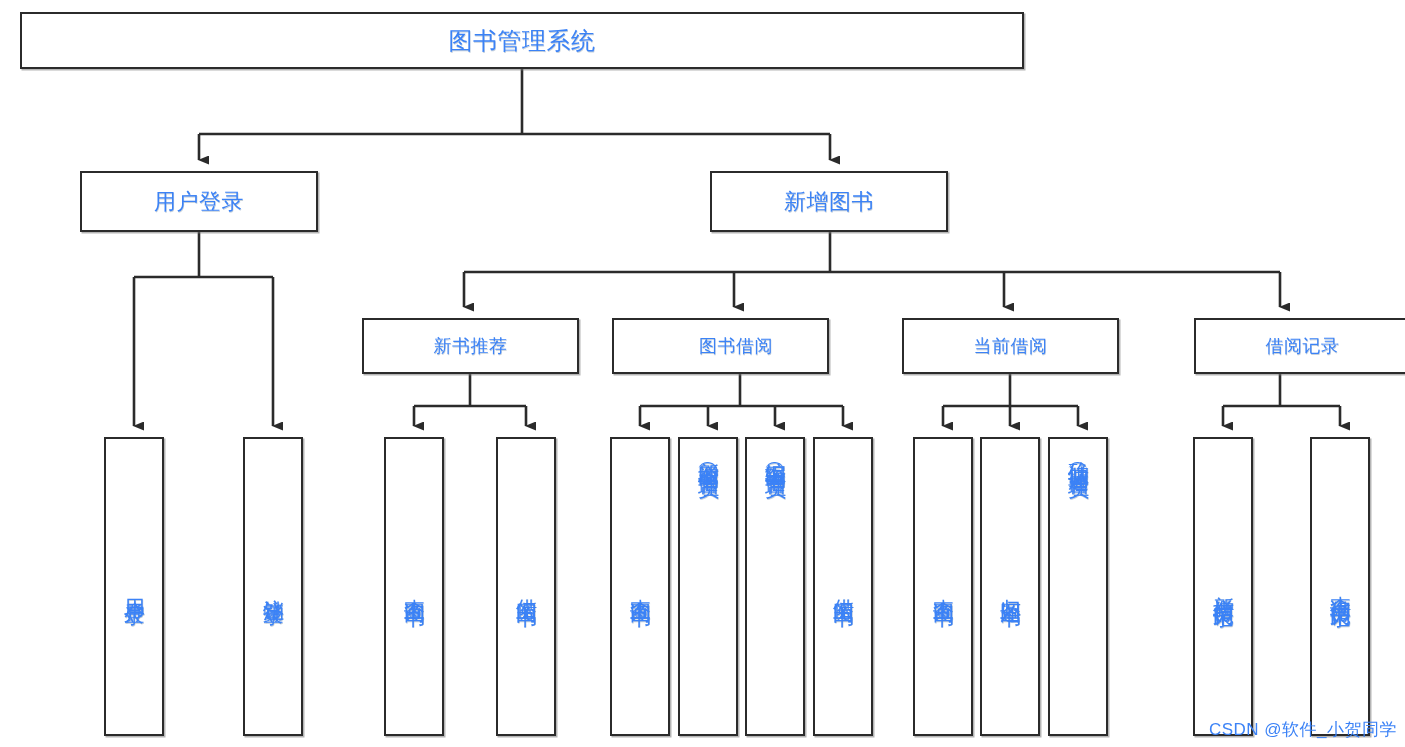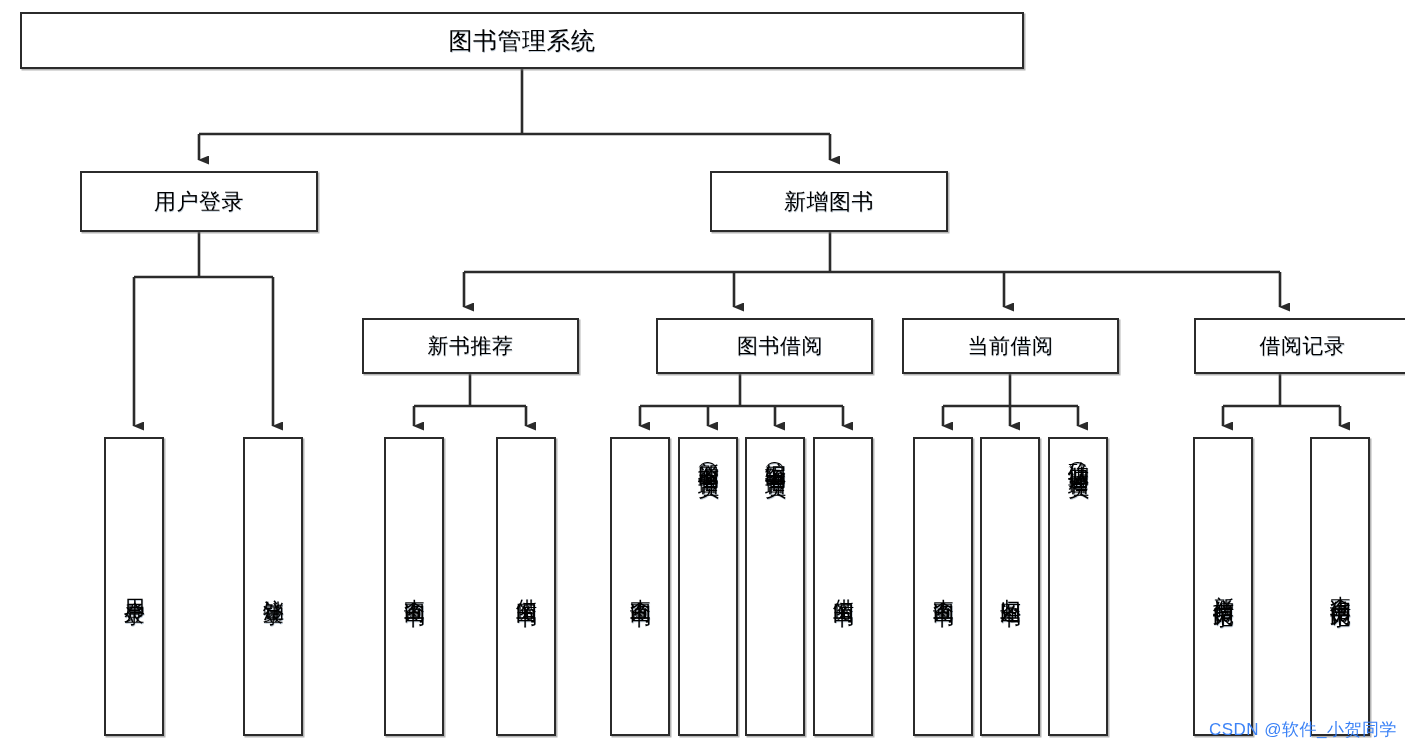--- a/index.html
+++ b/index.html
@@ -31,21 +31,21 @@
     box-sizing: border-box;
     background: #ffffff;
     border: 2px solid #2b2b2b;
     display: flex;
     align-items: center;
     justify-content: center;
     box-shadow: 1.5px 1.5px 0 rgba(120,120,120,0.55);
     z-index: 3;
   }
   .node-label {
-    color: #000000;
+    color: #3b82f6;
     letter-spacing: 0.5px;
     white-space: nowrap;
     text-shadow: 0.6px 0.6px 0 rgba(150,170,190,0.55);
   }
   
   .node.root {
     left: 20px;
     top: 12px;
     width: 1004px;
     height: 57px;
@@ -61,23 +61,23 @@
   .node.lvl1 .node-label { font-size: 22px; }
   .node.n-user-login   { left: 80px; }
   .node.n-book-manage  { left: 710px; }
 
   
   .node.lvl2 {
     top: 318px;
     width: 217px;
     height: 56px;
   }
-  .node.lvl2 .node-label { font-size: 21px; }
+  .node.lvl2 .node-label { font-size: 18px; }
   .node.n-new-book-rec { left: 362px; }
-  .node.n-book-borrow  { left: 656px; padding-left: 31px; }
+  .node.n-book-borrow  { left: 612px; padding-left: 31px; }
   .node.n-cur-borrow   { left: 902px; }
   .node.n-borrow-log   { left: 1172px; margin-left: 22px; }
 
   
   .node.leaf {
     top: 437px;
     height: 299px;
     width: 60px;
     align-items: flex-start;
     padding-top: 6px;

